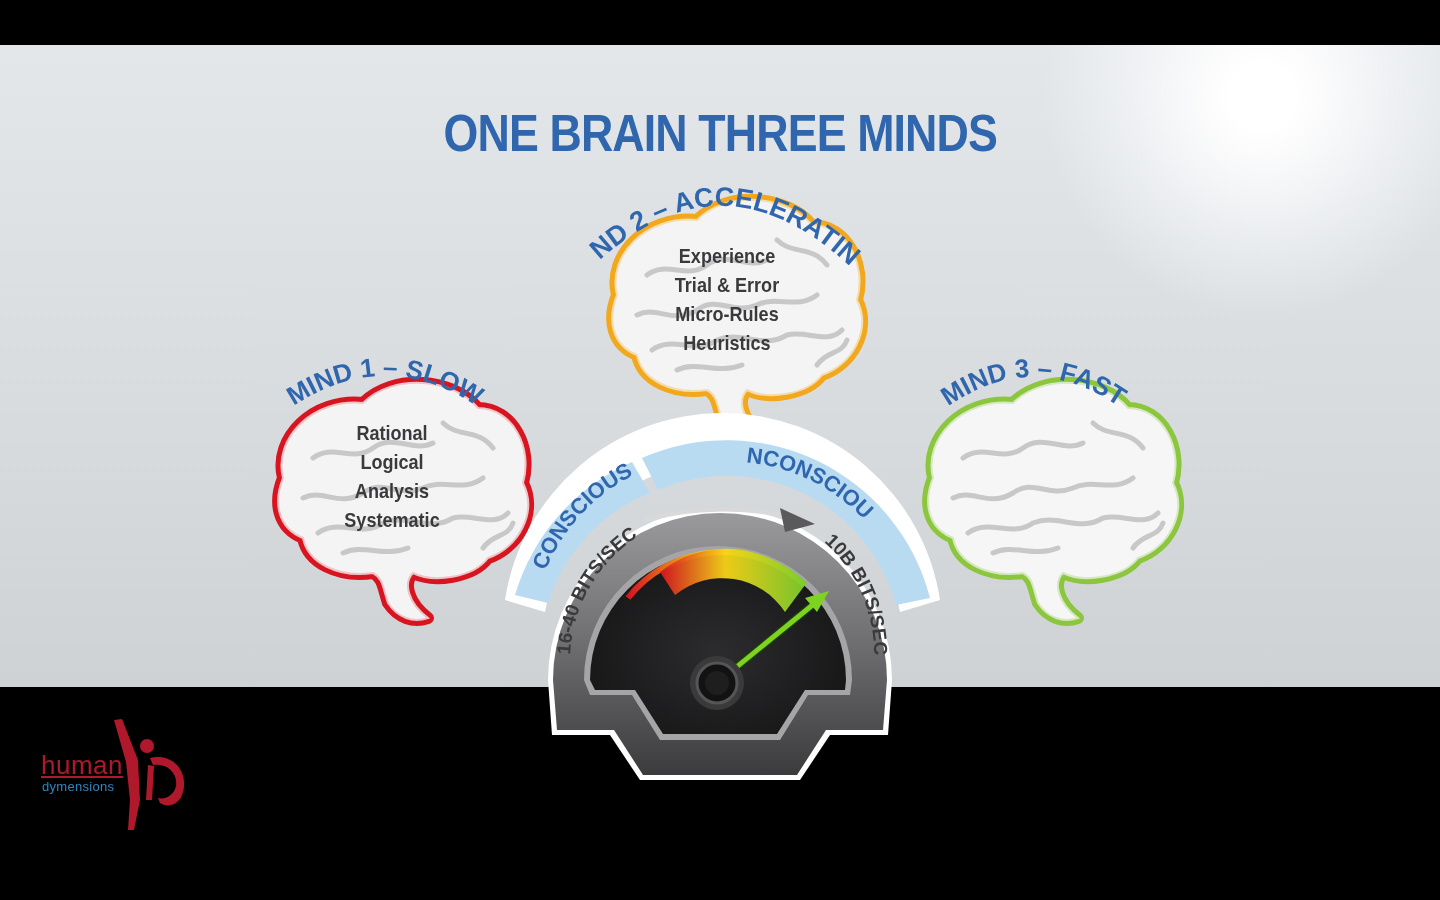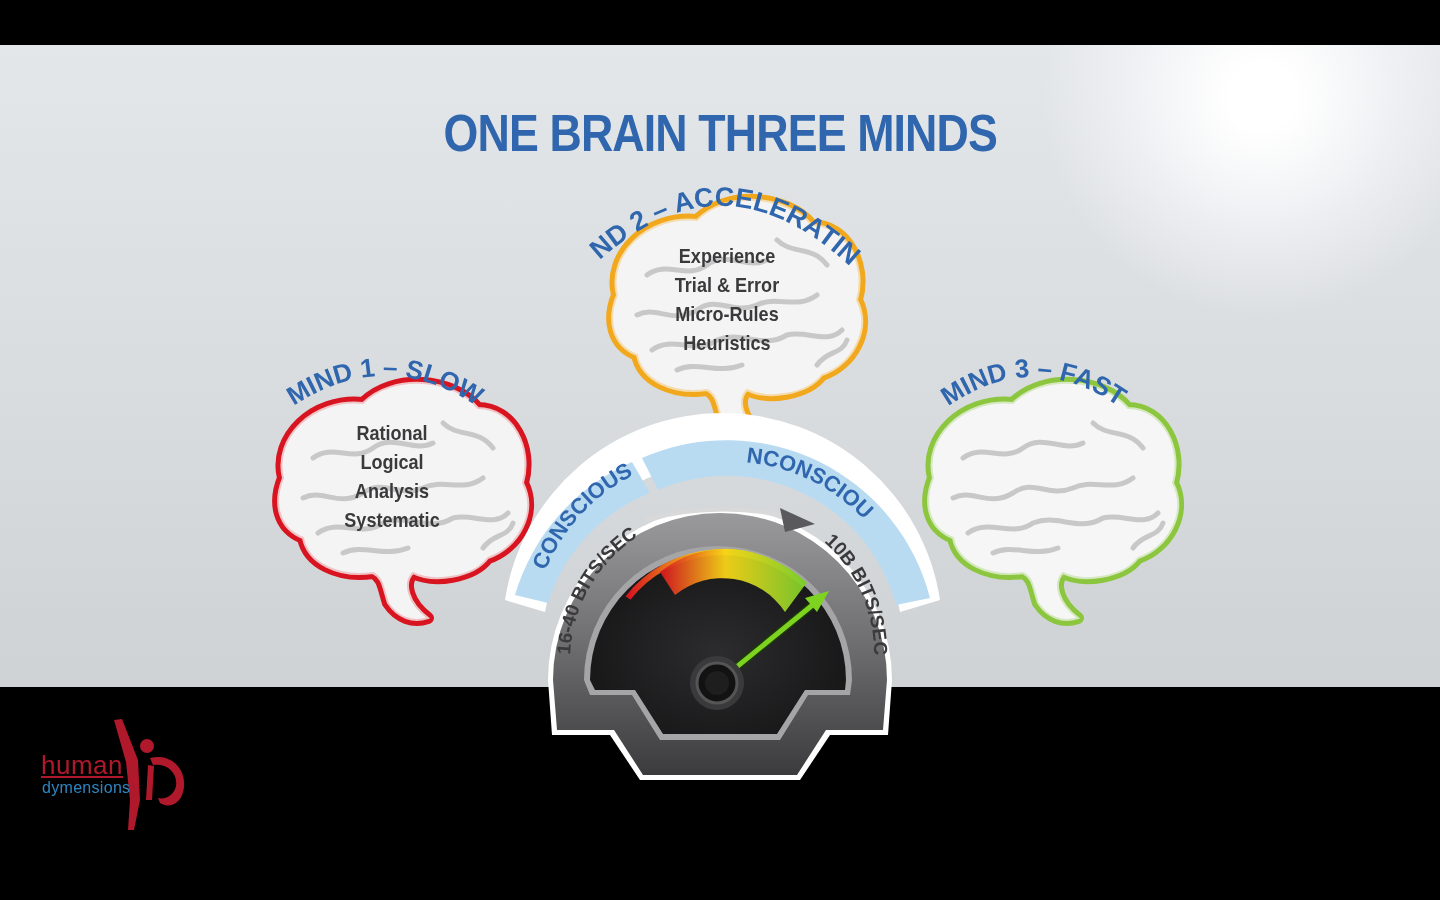--- a/index.html
+++ b/index.html
@@ -24,21 +24,21 @@
     position: absolute; text-align: center; color: #3a3a3c;
     font-weight: bold; font-size: 21px; line-height: 29px;
     transform: scaleX(0.86);
   }
   .logo-human {
     position: absolute; left: 41px; top: 705px; font-size: 26px; color: #b0182b;
     letter-spacing: 0.5px;
     text-decoration: underline;
   }
   .logo-dym {
-    position: absolute; left: 42px; top: 734px; font-size: 16px; color: #2e86c1;
+    position: absolute; left: 42px; top: 734px; font-size: 13px; color: #2e86c1;
     letter-spacing: 0.3px;
   }
 </style>
 </head>
 <body>
 
 <div class="slide">
 
   <div class="title">ONE BRAIN THREE MINDS</div>
 

